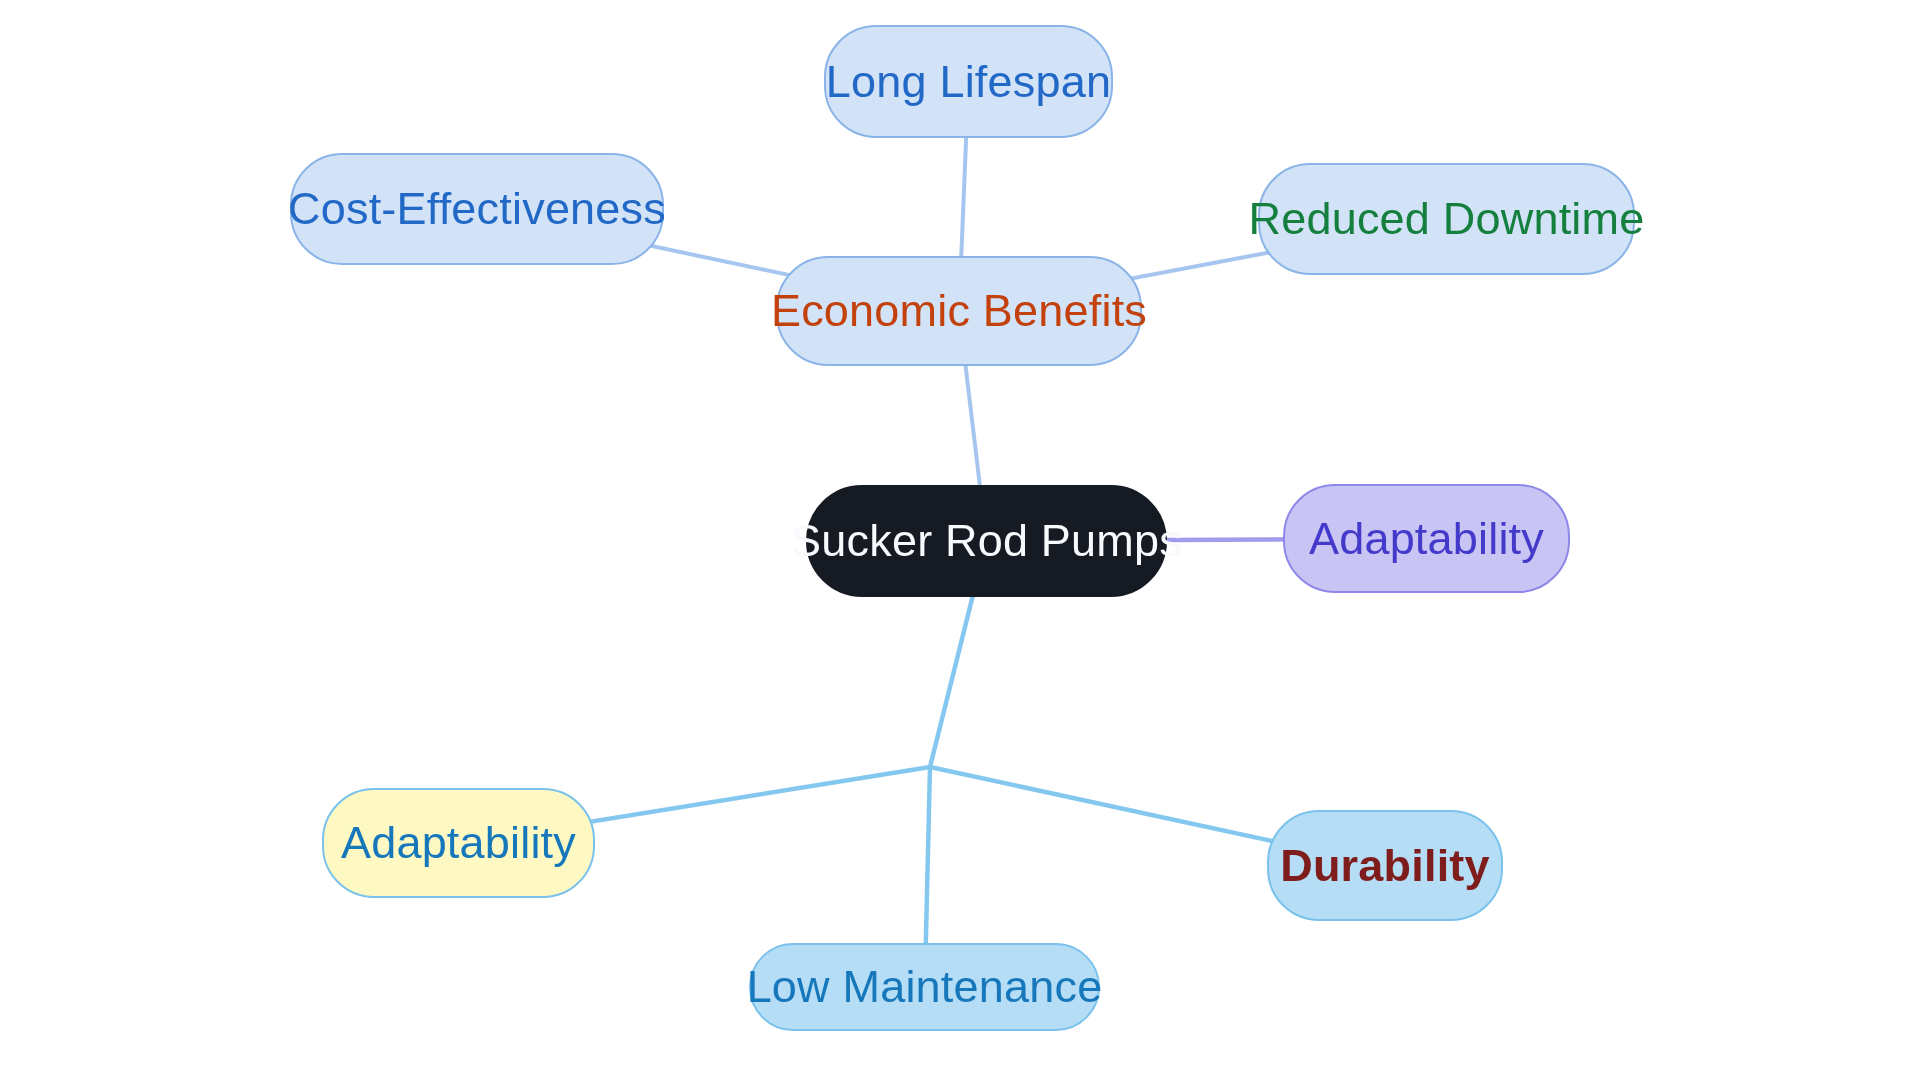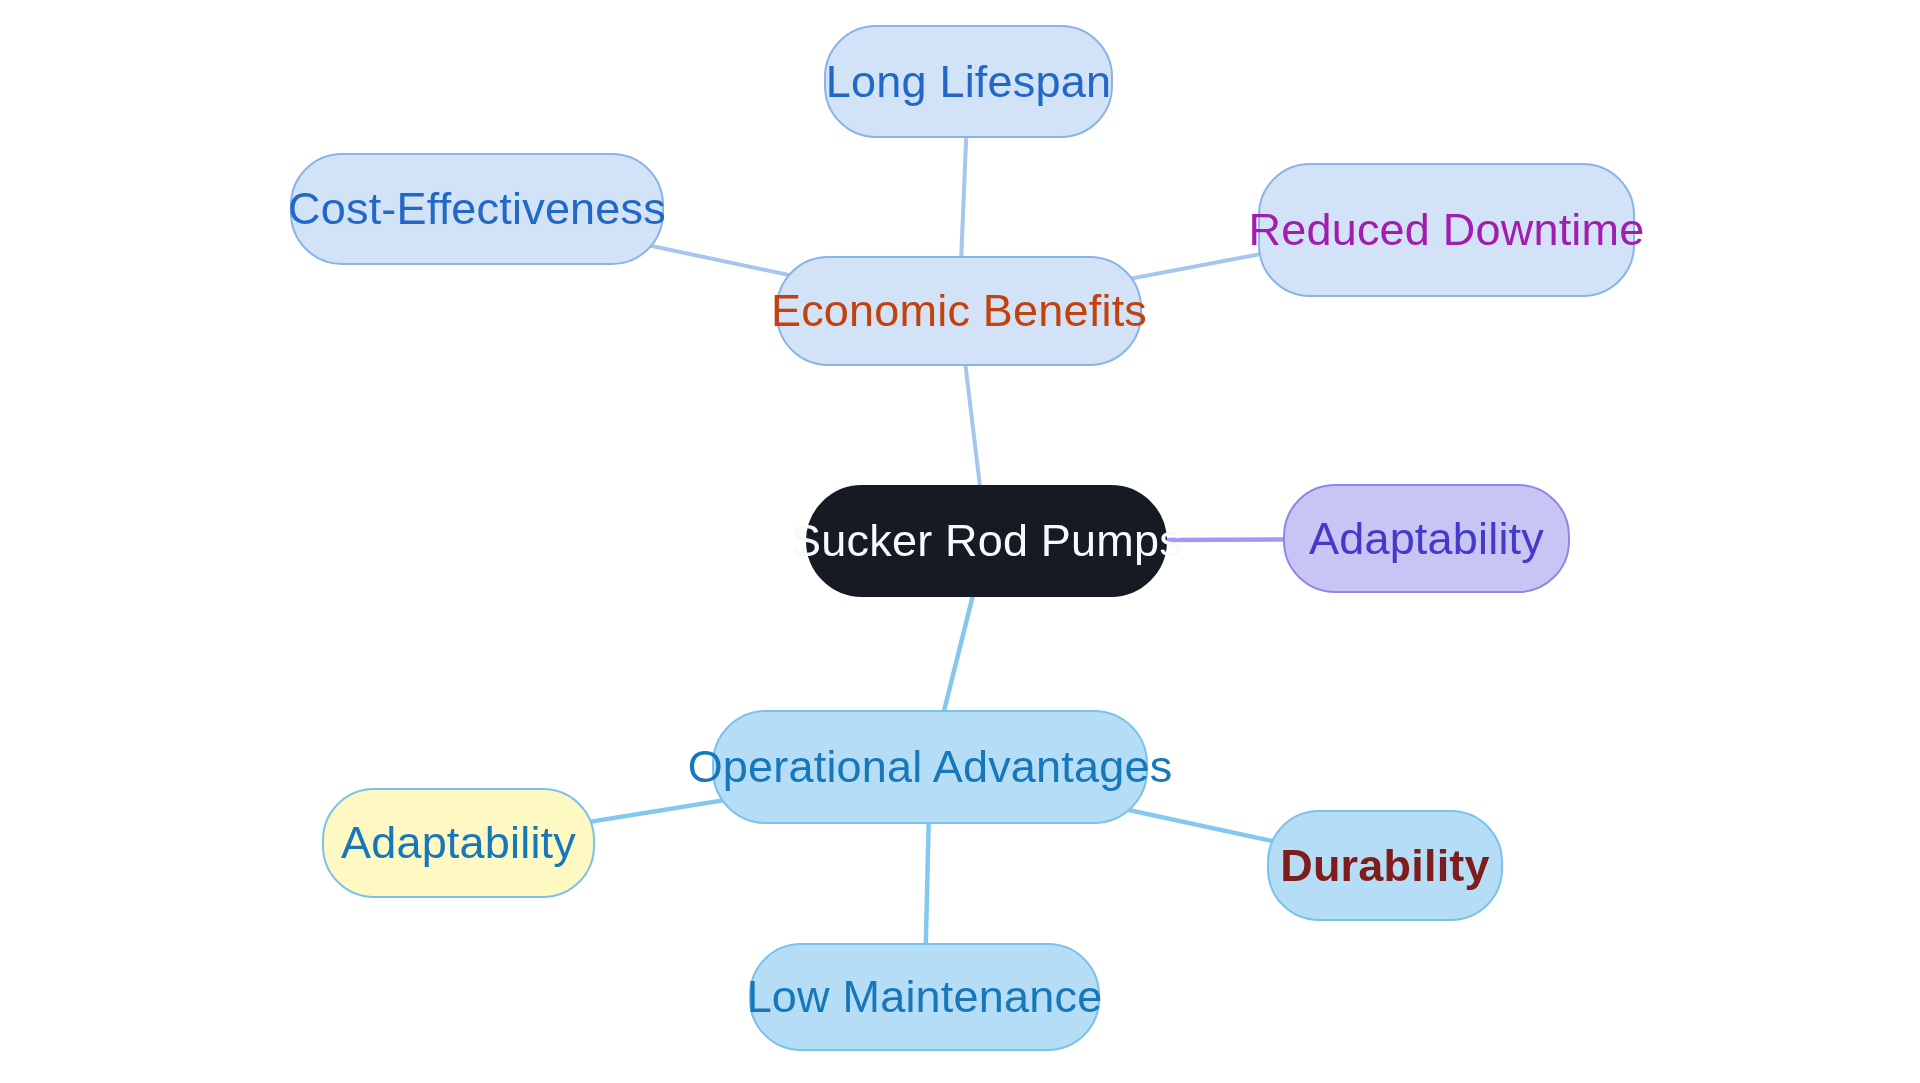--- a/index.html
+++ b/index.html
@@ -65,32 +65,29 @@
       </div>
       <div class="node" style="left: 776px; top: 256px; width: 366px; height: 110px; border-radius: 52px; background: rgb(210, 227, 248); border-color: rgb(138, 180, 232); color: #c2410c;">
         <span>Economic Benefits</span>
       </div>
       <div class="node" style="left: 824px; top: 25px; width: 289px; height: 113px; border-radius: 52px; background: rgb(210, 227, 248); border-color: rgb(138, 180, 232); color: rgb(34, 104, 198);">
         <span>Long Lifespan</span>
       </div>
       <div class="node" style="left: 290px; top: 153px; width: 374px; height: 112px; border-radius: 52px; background: rgb(210, 227, 248); border-color: rgb(138, 180, 232); color: rgb(34, 104, 198);">
         <span>Cost-Effectiveness</span>
       </div>
-      <div class="node" style="left: 1258px; top: 163px; width: 377px; height: 134px; border-radius: 52px; background: rgb(210, 227, 248); border-color: rgb(138, 180, 232); color: #a21caf;">
+      <div class="node" style="left: 1258px; top: 163px; width: 377px; height: 112px; border-radius: 52px; background: rgb(210, 227, 248); border-color: rgb(138, 180, 232); color: #15803d;">
         <span>Reduced Downtime</span>
       </div>
       <div class="node" style="left: 1283px; top: 484px; width: 287px; height: 109px; border-radius: 52px; background: rgb(200, 196, 243); border-color: rgb(141, 135, 234); color: rgb(67, 57, 203);">
         <span>Adaptability</span>
-      </div>
-      <div class="node" style="left: 712px; top: 710px; width: 436px; height: 114px; border-radius: 54px; background: rgb(181, 222, 246); border-color: rgb(122, 194, 236); color: rgb(23, 119, 187);">
-        <span>Operational Advantages</span>
       </div>
       <div class="node" style="left: 322px; top: 788px; width: 273px; height: 110px; border-radius: 52px; background: #fef9c3; border-color: rgb(122, 194, 236); color: rgb(23, 119, 187);">
         <span>Adaptability</span>
       </div>
       <div class="node" style="left: 1267px; top: 810px; width: 236px; height: 111px; border-radius: 52px; background: rgb(181, 222, 246); border-color: rgb(122, 194, 236); color: #7f1d1d; font-weight: bold;">
         <span>Durability</span>
       </div>
-      <div class="node" style="left: 749px; top: 943px; width: 351px; height: 108px; border-radius: 52px; background: rgb(181, 222, 246); border-color: rgb(122, 194, 236); color: rgb(23, 119, 187); align-items: center;">
+      <div class="node" style="left: 749px; top: 943px; width: 351px; height: 88px; border-radius: 52px; background: rgb(181, 222, 246); border-color: rgb(122, 194, 236); color: rgb(23, 119, 187); align-items: center;">
         <span>Low Maintenance</span>
       </div>
     </div>
 </div>
 
 </body></html>

